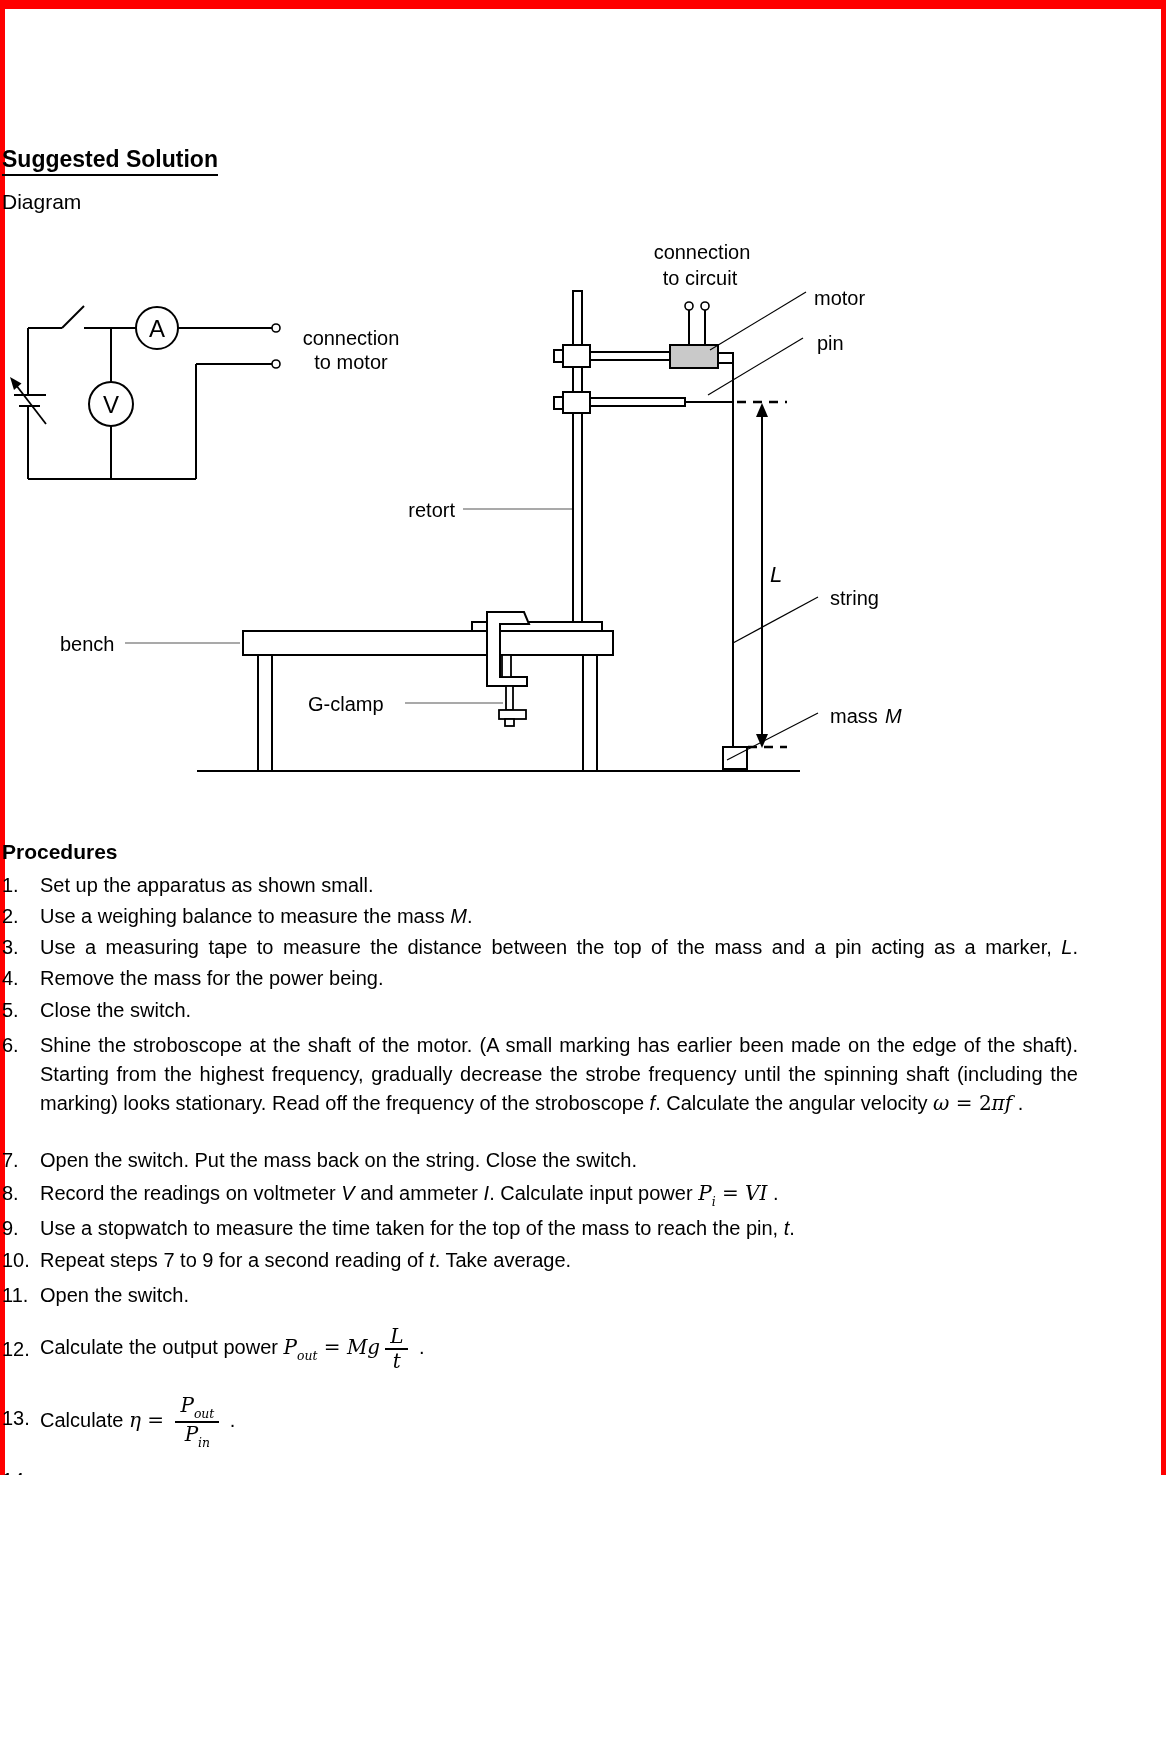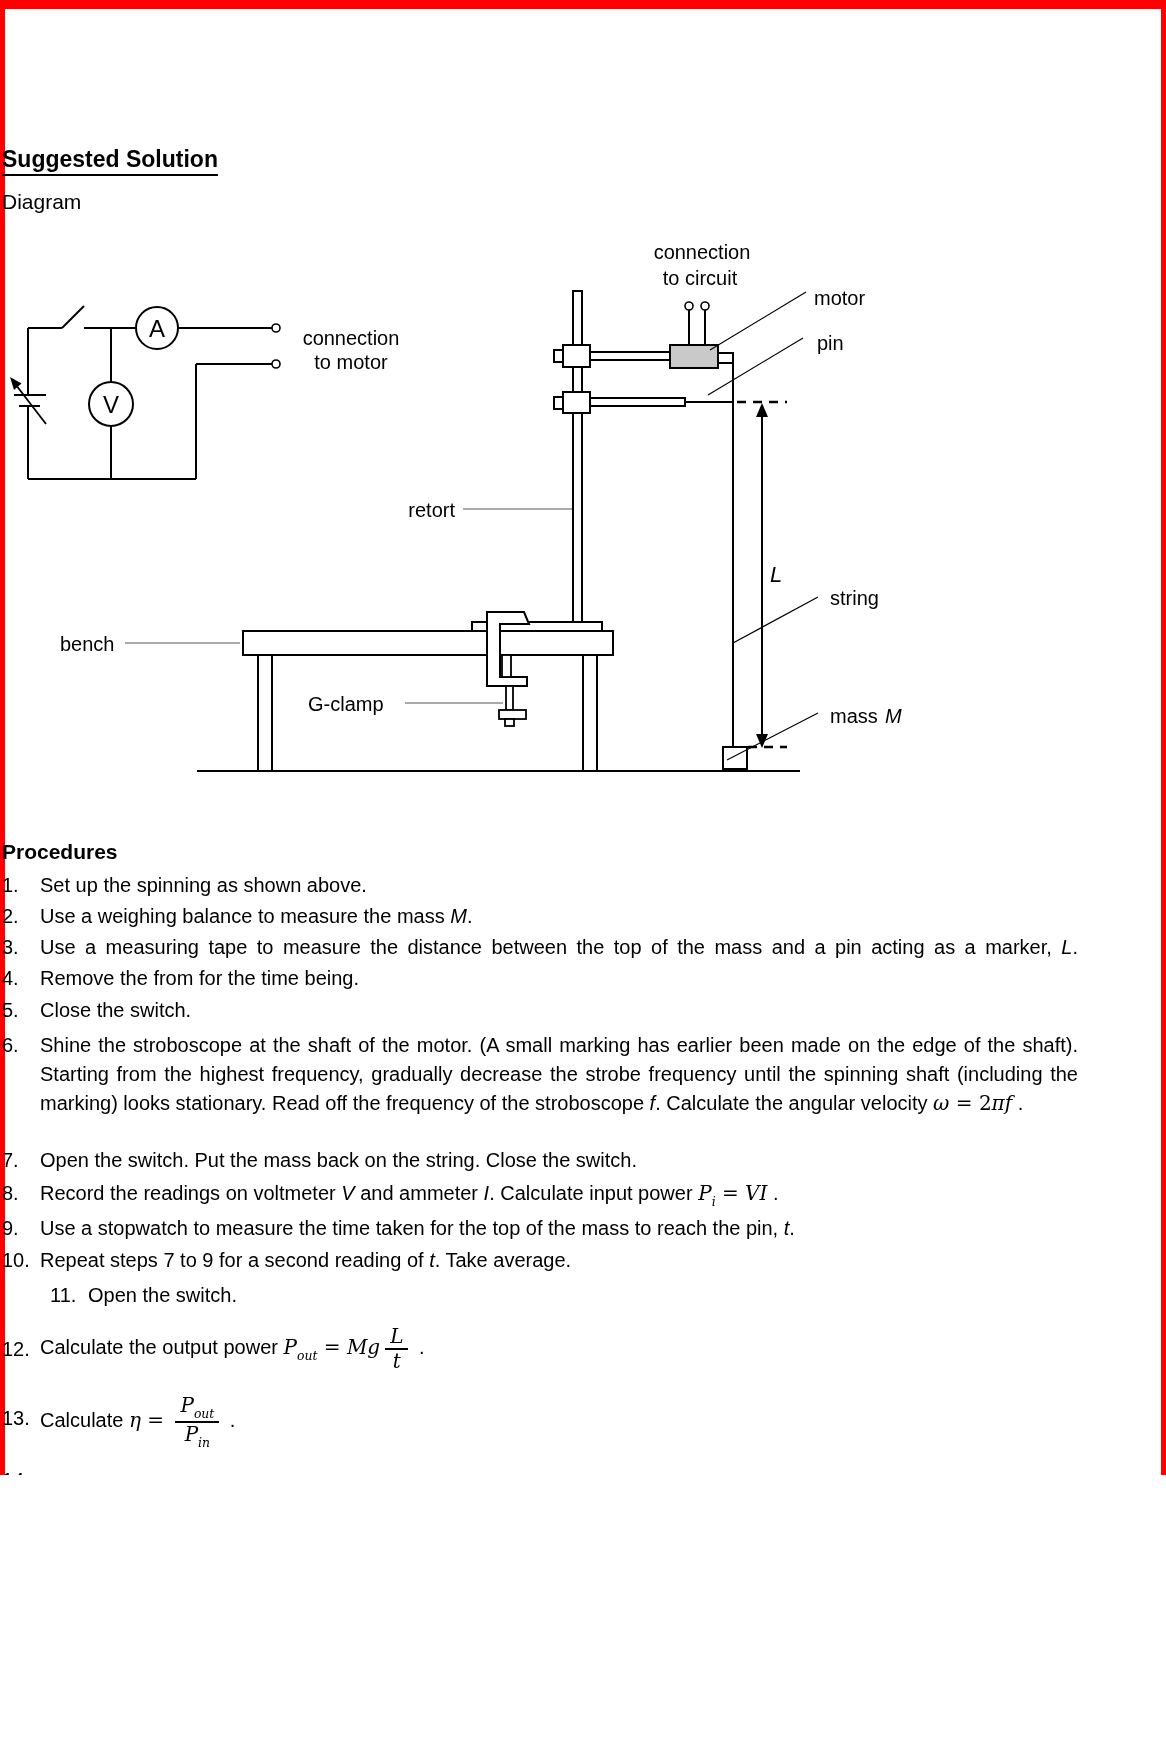--- a/index.html
+++ b/index.html
@@ -136,31 +136,31 @@
     <text class="big-it" x="770" y="582">L</text>
     <text x="830" y="605">string</text>
     <text x="60" y="651">bench</text>
     <text x="308" y="711">G-clamp</text>
     <text x="830" y="723">mass </text>
     <text class="lbl-it" x="885" y="723">M</text>
   </svg>
 
   <div class="h-proc">Procedures</div>
   <div>
-      <div class="proc-item" style="top: 871px;"><span class="num">1.</span><span class="body"><span>Set up the spinning as shown above.</span></span></div>
+      <div class="proc-item" style="top: 871px;"><span class="num">1.</span><span class="body"><span>Set up the apparatus as shown small.</span></span></div>
       <div class="proc-item" style="top: 902px;"><span class="num">2.</span><span class="body"><span>Use a weighing balance to measure the mass </span><span class="it">M</span><span>.</span></span></div>
       <div class="proc-item justify last" style="top: 933px;"><span class="num">3.</span><span class="body"><span>Use a measuring tape to measure the distance between the top of the mass and a pin acting as a marker, </span><span class="it">L</span><span>.</span></span></div>
-      <div class="proc-item" style="top: 964px;"><span class="num">4.</span><span class="body"><span>Remove the from for the time being.</span></span></div>
+      <div class="proc-item" style="top: 964px;"><span class="num">4.</span><span class="body"><span>Remove the mass for the power being.</span></span></div>
       <div class="proc-item" style="top: 996px;"><span class="num">5.</span><span class="body"><span>Close the switch.</span></span></div>
       <div class="proc-item justify" style="top: 1031px;"><span class="num">6.</span><span class="body"><span>Shine the stroboscope at the shaft of the motor. (A small marking has earlier been made on the edge of the shaft). Starting from the highest frequency, gradually decrease the strobe frequency until the spinning shaft (including the marking) looks stationary. Read off the frequency of the stroboscope </span><span class="it">f</span><span>. Calculate the angular velocity </span><span class="it mth">ω</span><span class="mth"> = 2</span><span class="it mth">πf</span><span> .</span></span></div>
       <div class="proc-item" style="top: 1146px;"><span class="num">7.</span><span class="body"><span>Open the switch. Put the mass back on the string. Close the switch.</span></span></div>
       <div class="proc-item" style="top: 1179px;"><span class="num">8.</span><span class="body"><span>Record the readings on voltmeter </span><span class="it">V</span><span> and ammeter </span><span class="it">I</span><span>. Calculate input power </span><span class="it mth">P</span><span class="it mth sb">i</span><span class="mth"> = </span><span class="it mth">VI</span><span> .</span></span></div>
       <div class="proc-item" style="top: 1214px;"><span class="num">9.</span><span class="body"><span>Use a stopwatch to measure the time taken for the top of the mass to reach the pin, </span><span class="it">t</span><span>.</span></span></div>
       <div class="proc-item" style="top: 1246px;"><span class="num">10.</span><span class="body"><span>Repeat steps 7 to 9 for a second reading of </span><span class="it">t</span><span>. Take average.</span></span></div>
-      <div class="proc-item" style="top: 1281px; margin-left: 48px;"><span class="num">11.</span><span class="body"><span>Open the switch.</span></span></div>
+      <div class="proc-item" style="top: 1281px;"><span class="num">11.</span><span class="body"><span>Open the switch.</span></span></div>
       <div class="proc-item tall" style="top: 1326px;"><span class="num">12.</span><span class="body"><span>Calculate the output power </span><span class="it mth">P</span><span class="it mth sb">out</span><span class="mth"> = </span><span class="it mth">Mg</span><span class="frac">
             <span class="ftop"><span class="it mth">L</span></span>
             <span class="fbot"><span class="it mth">t</span></span>
           </span><span> .</span></span></div>
       <div class="proc-item tall" style="top: 1395px;"><span class="num">13.</span><span class="body"><span>Calculate </span><span class="it mth">η</span><span class="mth"> = </span><span class="frac">
             <span class="ftop"><span class="it mth">P</span><span class="it mth sb">out</span></span>
             <span class="fbot"><span class="it mth">P</span><span class="it mth sb">in</span></span>
           </span><span> .</span></span></div>
       <div class="proc-item justify" style="top: 1466px;"><span class="num">14.</span></div>
     </div>

